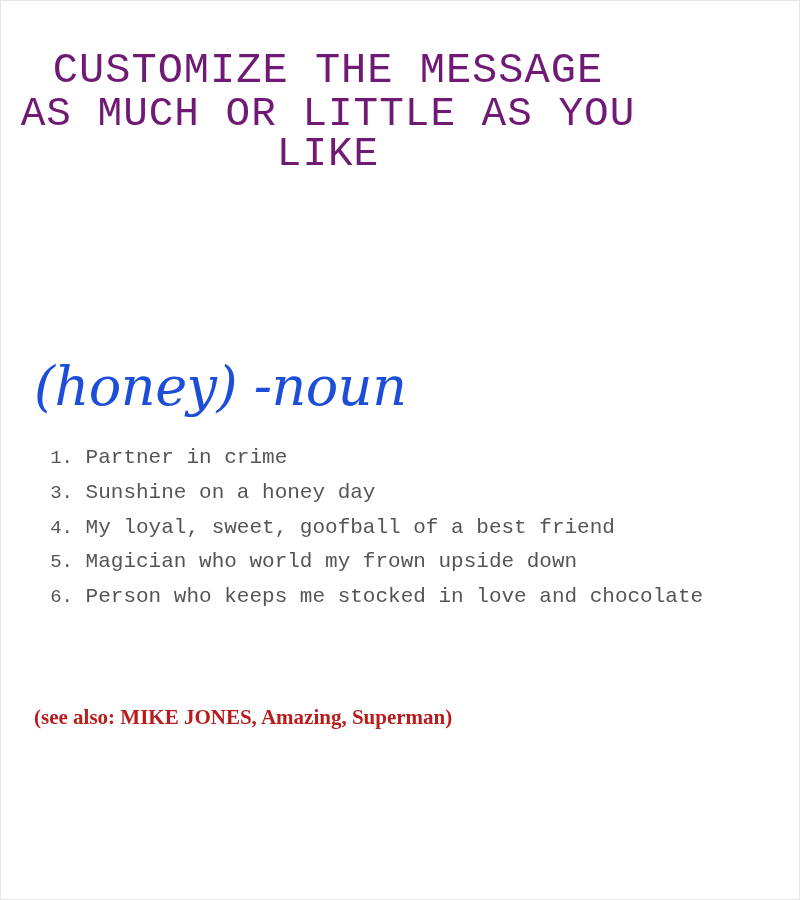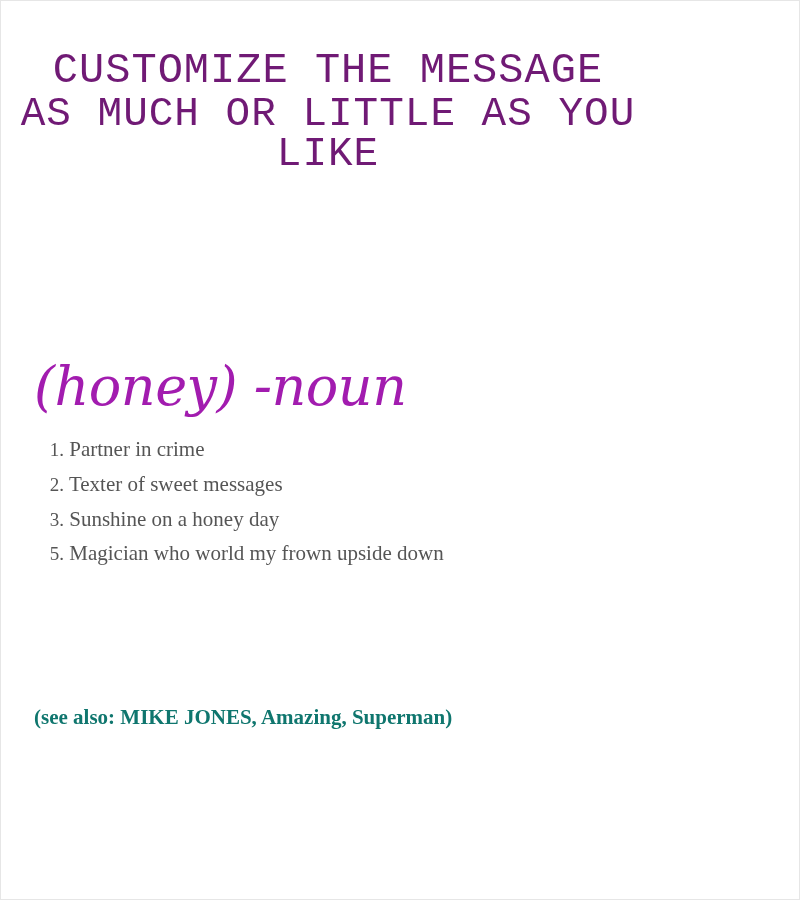--- a/index.html
+++ b/index.html
@@ -13,43 +13,44 @@
     .headline {
       position: absolute; left: 0; width: 656px; text-align: center;
       font-family: Liberation Mono, monospace; color: #701a75; font-weight: 200;
       letter-spacing: 1px;
     }
     .h1 { top: 46px; font-size: 42px; line-height: 50px; font-weight: normal; -webkit-text-stroke: 0; }
     .h2 { top: 94px; font-size: 41px; line-height: 40px; }
     .term {
       position: absolute; left: 34px; top: 352px;
       font-family: "DejaVu Serif", serif; font-style: italic; font-size: 54px; line-height: 70px;
-      color: #a21caf; letter-spacing: -0.5px;
+      color: #1d4ed8; letter-spacing: -0.5px;
     }
     .deflist {
-      position: absolute; left: 34px; top: 430px; margin: 4px; padding: 0; list-style: none;
-      font-family: Liberation Serif, serif; color: #555; font-size: 21px;
+      position: absolute; left: 34px; top: 430px; margin: 13px; padding: 0; list-style: none;
+      font-family: Liberation Mono, monospace; color: #555; font-size: 21px;
     }
     .deflist li { height: 34.8px; line-height: 30px; white-space: nowrap; }
     .num { display: inline-block; width: 26px; text-align: right; margin-right: 0px; font-size: 19px; }
     .see-also {
       position: absolute; left: 34px; top: 705px;
-      font-family: "Liberation Serif", serif; font-weight: bold; color: #0f766e; font-size: 21px;
+      font-family: "Liberation Serif", serif; font-weight: bold; color: #b91c1c; font-size: 21px;
     }
   </style>
 </head>
 <body>
 
 <div class="frame"></div>
 
 <div class="headline h1">CUSTOMIZE THE MESSAGE</div>
 <div class="headline h2">AS MUCH OR LITTLE AS YOU LIKE</div>
 
 <div class="term">(honey) -noun</div>
 
 <ol class="deflist">
   <li><span class="num">1.</span> <span>Partner in crime</span></li>
-  <li><span class="num">2.</span> <span>Texter of sweet messages</span></li>
   <li><span class="num">3.</span> <span>Sunshine on a honey day</span></li>
+  <li><span class="num">4.</span> <span>My loyal, sweet, goofball of a best friend</span></li>
   <li><span class="num">5.</span> <span>Magician who world my frown upside down</span></li>
+  <li><span class="num">6.</span> <span>Person who keeps me stocked in love and chocolate</span></li>
 </ol>
 
 <div class="see-also">(see also:  MIKE JONES, Amazing, Superman)</div>
 
 </body></html>

